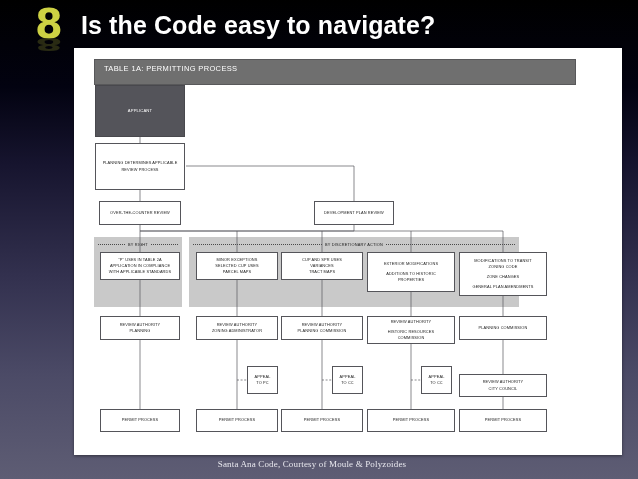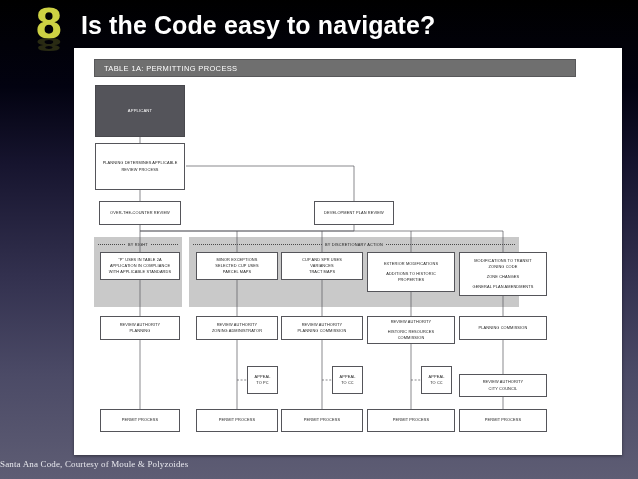--- a/index.html
+++ b/index.html
@@ -27,21 +27,21 @@
   }
 
   
   #card {
     position:absolute; left:74px; top:48px; width:548px; height:407px;
     background:#ffffff; box-shadow:0 1px 3px rgba(0,0,0,.45);
   }
   #diagram { position:absolute; left:0; top:0; width:548px; height:407px; }
 
   #table-banner {
-    position:absolute; left:20px; top:11px; width:482px; height:18px;
+    position:absolute; left:20px; top:11px; width:482px; height:26px;
     background:#6f6f6f; border:1px solid #58585a;
   }
   #table-banner span {
     position:absolute; left:9px; top:0; line-height:18px;
     color:#ffffff; font-size:7.5px; letter-spacing:.35px; font-weight:400;
   }
 
   .node {
     position:absolute; border:1px solid #55555a; background:#ffffff;
     display:flex; flex-direction:column; align-items:center; justify-content:center;
@@ -59,21 +59,21 @@
   .grouplabel {
     position:absolute; z-index:2; display:flex; align-items:center; gap:3px;
     font-size:3.9px; letter-spacing:.2px; color:#202020; white-space:nowrap;
   }
   .grouplabel .dash { flex:1 1 auto; height:0; border-top:1px dotted #4a4a4a; min-width:18px; }
 
   svg#wires { position:absolute; left:0; top:0; width:548px; height:407px; z-index:2; overflow:visible; }
   svg#wires line, svg#wires path { stroke:#58585c; stroke-width:.7; fill:none; }
 
   #attribution {
-    position:absolute; left:0; right:14px; top:459px; text-align:left;
+    position:absolute; left:0; right:14px; top:459px; text-align:center;
     color:#e8e8ee; font-family:"Liberation Serif", serif; font-size:9px; letter-spacing:.15px;
   }
 </style>
 </head>
 <body>
 
 <div id="slide-number">
   <span>8</span>
   <span class="reflect">8</span>
 </div>

